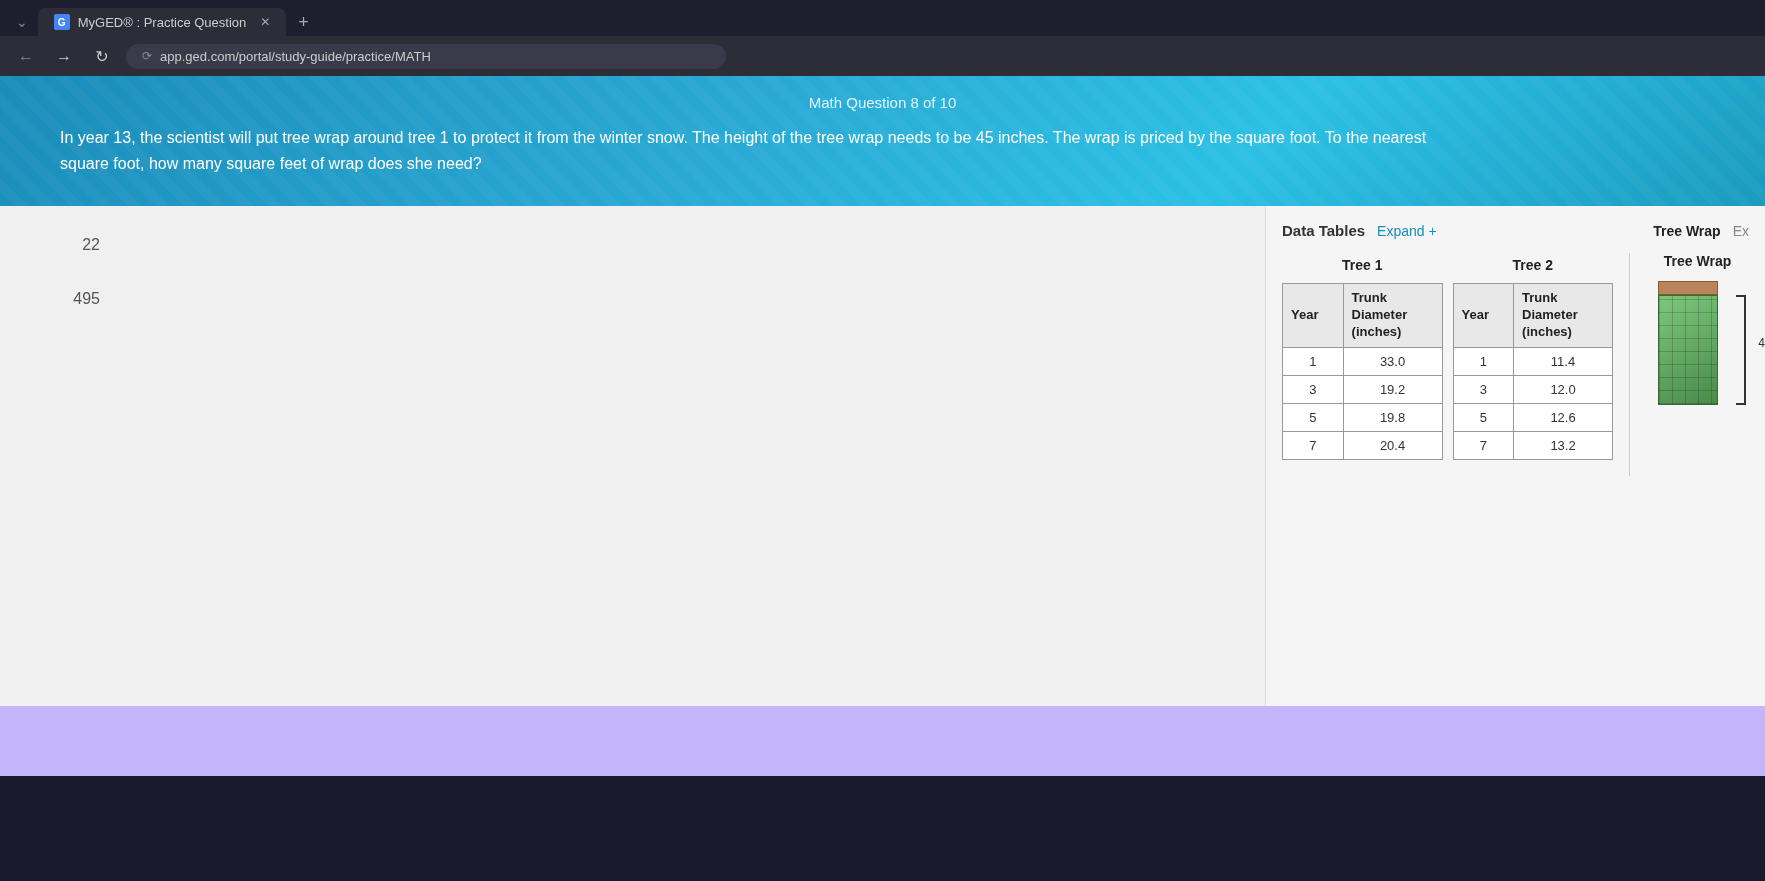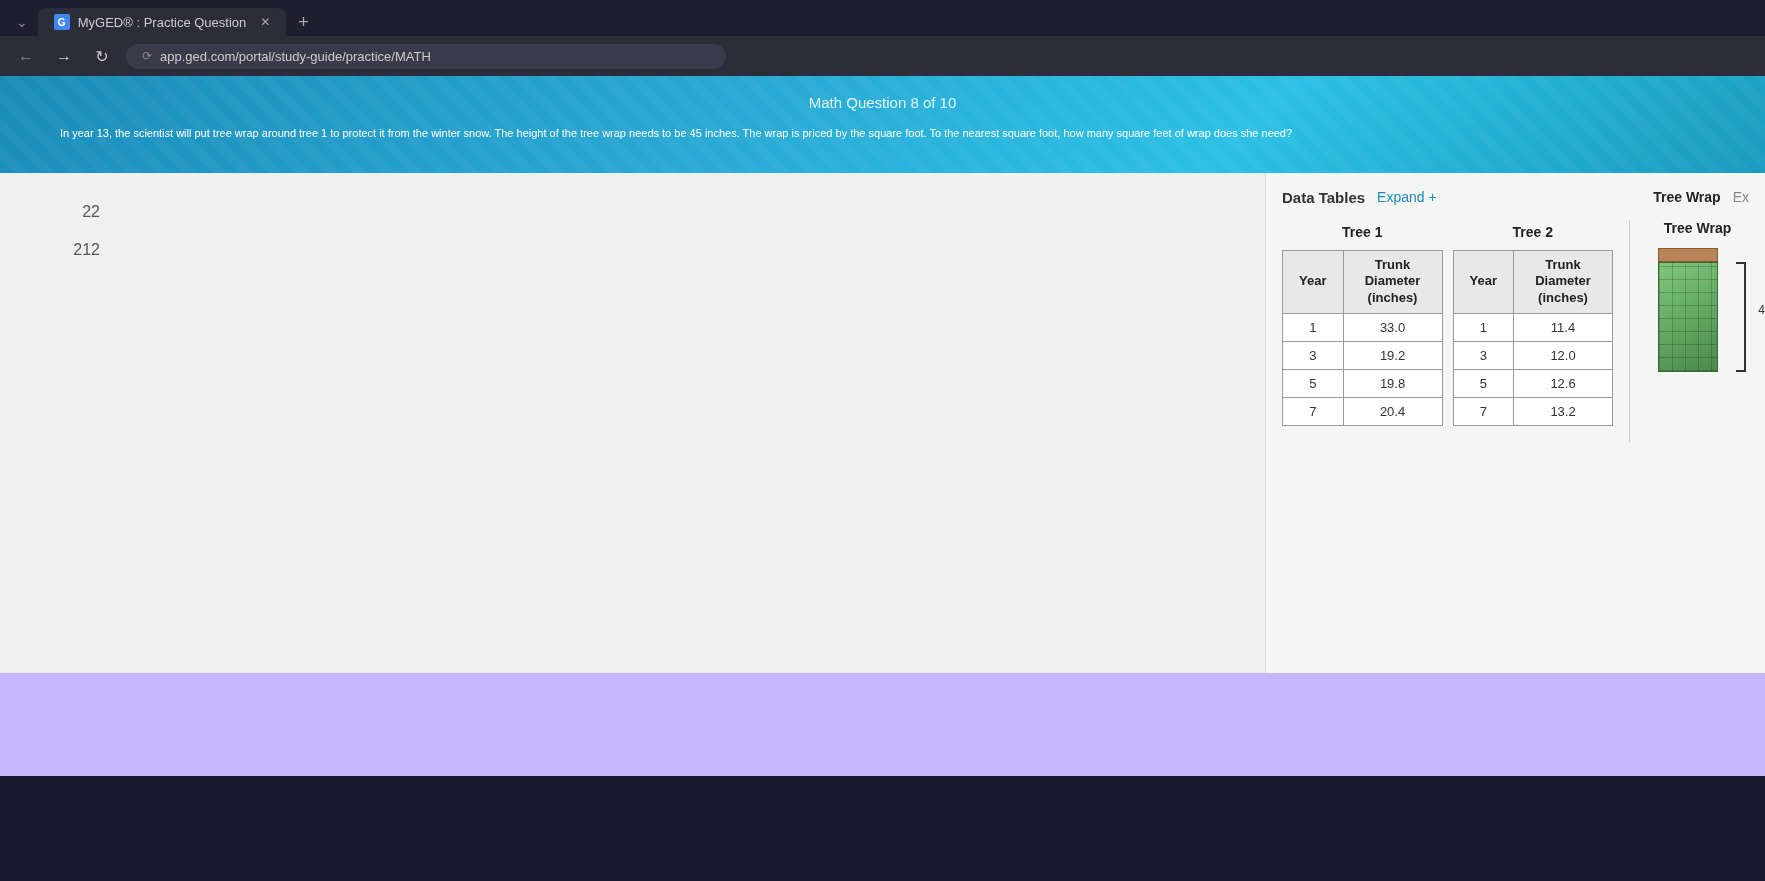--- a/index.html
+++ b/index.html
@@ -123,42 +123,42 @@
     }
     .question-counter {
       text-align: center;
       color: #e0f4ff;
       font-size: 15px;
       margin-bottom: 14px;
       position: relative;
     }
     .question-text {
       color: white;
-      font-size: 11px;
+      font-size: 16px;
       line-height: 1.6;
       position: relative;
       max-width: 1400px;
     }
 
     
     .question-body {
       background: #f0f0f0;
       display: flex;
       padding: 0;
       min-height: 500px;
     }
 
     
     .answer-area {
       flex: 1;
       padding: 30px 40px;
       background: #f0f0f0;
       display: flex;
       flex-direction: column;
-      gap: 20px;
+      gap: 36px;
     }
 
     .answer-row {
       display: flex;
       align-items: center;
       gap: 20px;
     }
 
     .answer-number {
       color: #555;
@@ -217,21 +217,21 @@
     .data-table {
       width: 100%;
       border-collapse: collapse;
       border: 1px solid #999;
     }
 
     .data-table th {
       background: #e8e8e8;
       border: 1px solid #999;
       padding: 6px 8px;
-      text-align: center;
+      text-align: left;
       font-size: 13px;
       font-weight: bold;
       color: #222;
       line-height: 1.3;
     }
 
     .data-table td {
       border: 1px solid #999;
       padding: 6px 8px;
       text-align: center;
@@ -272,21 +272,21 @@
     <div class="question-text">In year 13, the scientist will put tree wrap around tree 1 to protect it from the winter snow. The height of the tree wrap needs to be 45 inches. The wrap is priced by the square foot. To the nearest square foot, how many square feet of wrap does she need?</div>
   </div>
 
   <div class="question-body">
 
     <div class="answer-area">
       <div class="answer-row">
         <span class="answer-number">22</span>
       </div>
       <div class="answer-row">
-        <span class="answer-number">212</span>
+        <span class="answer-number">495</span>
       </div>
     </div>
 
     <div class="data-panel">
 
       <div class="data-panel-header">
         <div style="display:flex; align-items:center; gap:12px;">
           <span class="data-panel-title">Data Tables</span>
           <span class="expand-btn">Expand +</span>
         </div>

